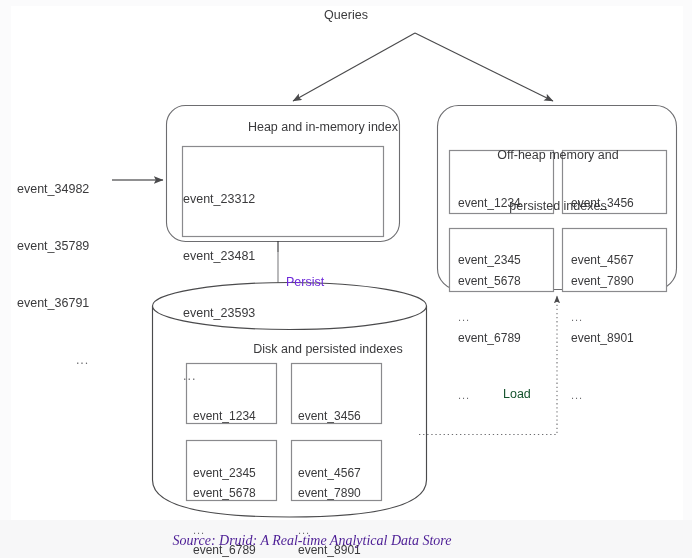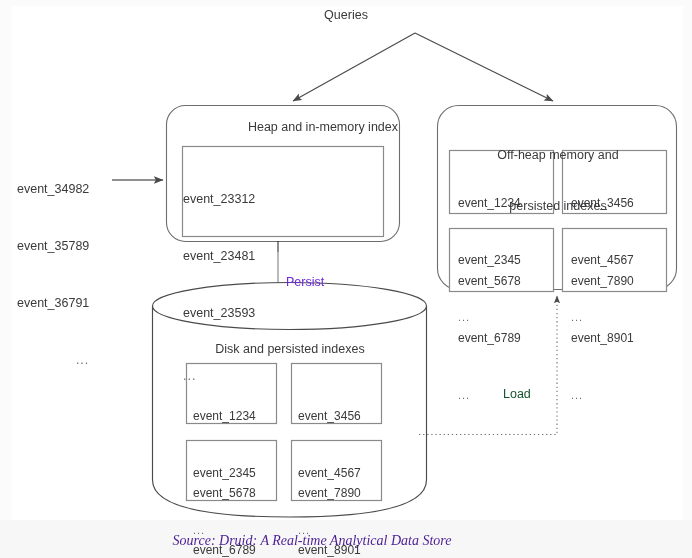--- a/index.html
+++ b/index.html
@@ -68,20 +68,21 @@
 
   #offheap-title {
     left: 441px; top: 113px; width: 234px;
     text-align: center;
     line-height: 17px;
   }
 
   #disk-title {
     left: 155px; top: 341px; width: 270px;
     text-align: center;
+    padding-left: 38px;
   }
 
   #persist-label {
     left: 286px; top: 274px;
     color: #6d28d9;
   }
   #load-label {
     left: 503px; top: 386px;
     color: #14532d;
   }

